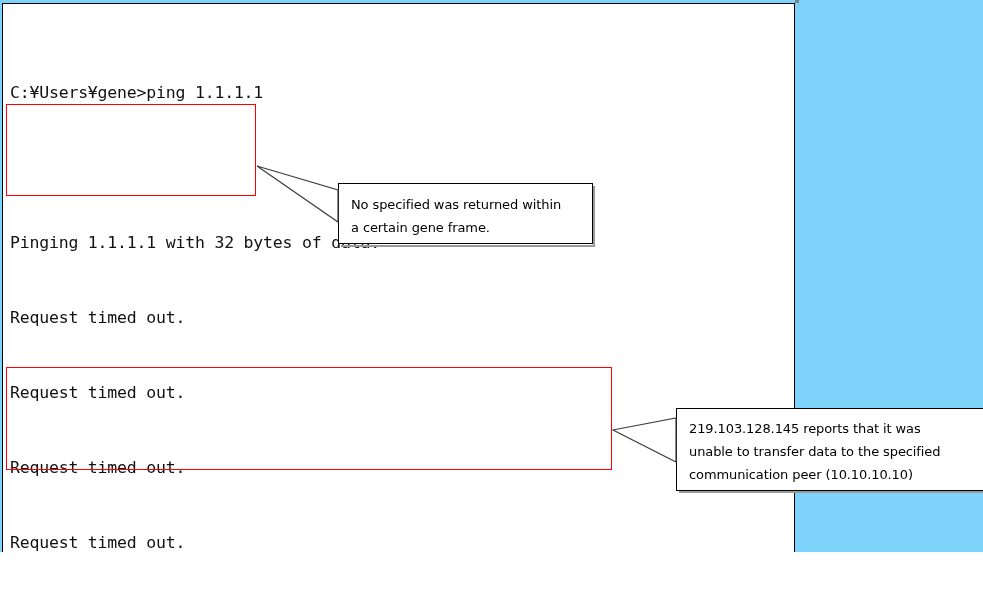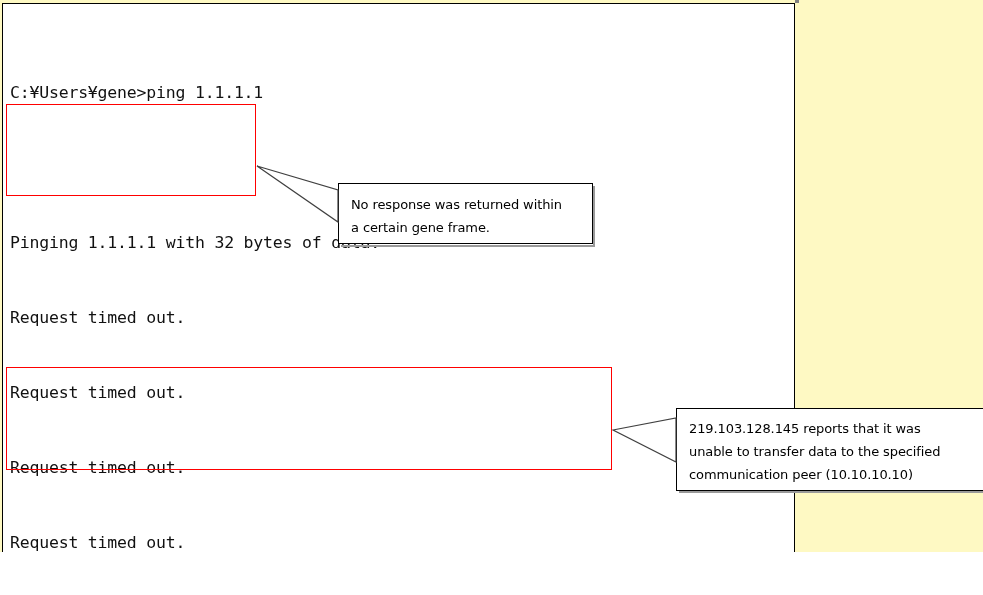--- a/index.html
+++ b/index.html
@@ -8,21 +8,21 @@
     padding: 0;
     background: #ffffff;
   }
   body {
     font-family: "Liberation Sans", sans-serif;
   }
   #canvas {
     position: relative;
     width: 983px;
     height: 552px;
-    background: #fef9c3;
+    background: #7dd3fc;
     overflow: hidden;
   }
 
   
   #console-frame {
     position: absolute;
     left: 2px;
     top: 3px;
     width: 793px;
     height: 584px;
@@ -179,21 +179,21 @@
 
   <svg id="leaders" viewBox="0 0 983 595">
     <polygon points="257,166 338,190 338,222" fill="#ffffff" stroke="#404040" stroke-width="1.2" stroke-linejoin="miter"></polygon>
     <polygon points="613,430 676,418 676,462" fill="#ffffff" stroke="#404040" stroke-width="1.2" stroke-linejoin="miter"></polygon>
   </svg>
 
   <div class="callout-shadow" style="left:341px; top:245px; width:254px; height:2px;"></div>
   <div class="callout-shadow" style="left:593px; top:186px; width:2px; height:59px;"></div>
   <div class="callout" id="callout-timeout">
     <div class="callout-inner">
-      <div class="callout-line">No response was returned within</div>
+      <div class="callout-line">No specified was returned within</div>
       <div class="callout-line">a certain gene frame.</div>
     </div>
   </div>
 
   <div class="callout-shadow" style="left:679px; top:491px; width:304px; height:2px;"></div>
   <div class="callout" id="callout-unreachable">
     <div class="callout-inner">
       <div class="callout-line">219.103.128.145 reports that it was</div>
       <div class="callout-line">unable to transfer data to the specified</div>
       <div class="callout-line">communication peer (10.10.10.10)</div>

